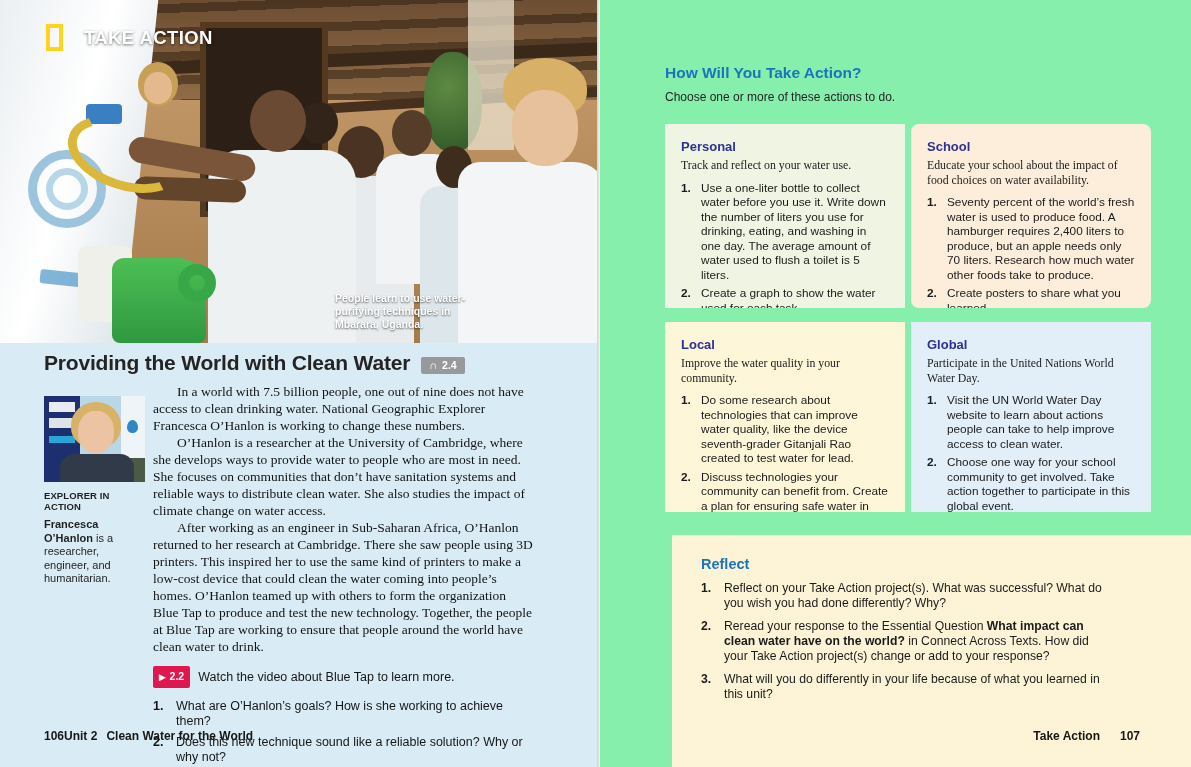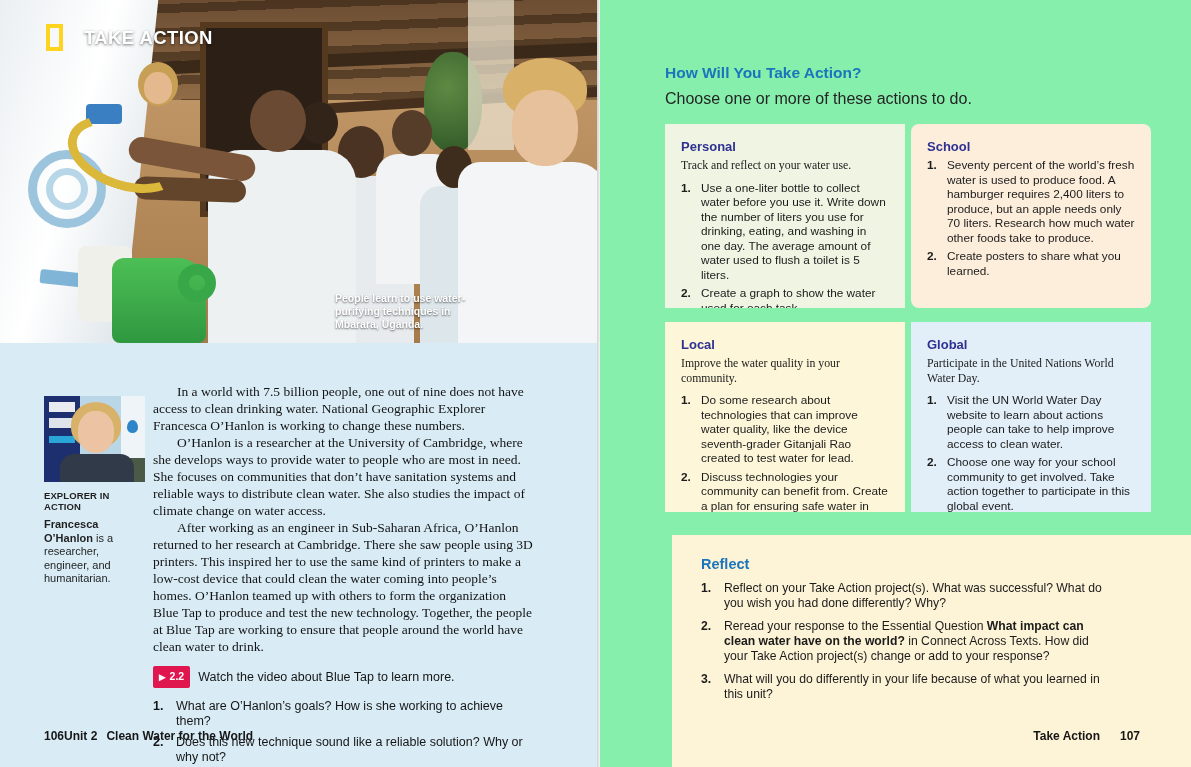--- a/index.html
+++ b/index.html
@@ -102,21 +102,21 @@
   .footer-l .pn { }
   .footer-l .unit { margin-right:9px; }
 
   
   .gutter { position:absolute; left:597px; top:0; width:4px; height:767px;
             background:linear-gradient(90deg, rgba(0,0,0,.18), rgba(0,0,0,0)); }
 
   
   .page-right { position:absolute; left:600px; top:0; width:591px; height:767px; background:#86efac; }
   .rp-heading { position:absolute; top:64px; left:65px; margin:0; font-size:15.5px; font-weight:700; color:#1b75bc; }
-  .rp-sub { position:absolute; top:90px; left:65px; margin:0; font-size:16px; color:#242424; }
+  .rp-sub { position:absolute; top:90px; left:65px; margin:0; font-size:12px; color:#242424; }
 
   .boxes { position:absolute; top:124px; left:65px; width:486px; display:grid;
            grid-template-columns:240px 240px; grid-template-rows:184px 190px; column-gap:6px; row-gap:14px; }
   .box { padding:15px 16px 10px; overflow:hidden; }
   .box-personal { background:#f0f4e3; }
   .box-school   { background:#fdeedc;border-radius:8px; }
   .box-local    { background:#fdf6d8; }
   .box-global   { background:#e2eff8; }
   .box h3 { margin:0 0 4px; font-size:13px; font-weight:700; color:#2e3192; }
   .box .intro { font-size:11.8px; line-height:14.5px; color:#1b1b1b; margin-bottom:8px;font-family:Liberation Serif, serif; }
@@ -174,20 +174,27 @@
       <div class="ph-jug-green"></div>
       <div class="ph-jug-handle"></div>
 
       <div class="kicker-row">
         <span class="ng-logo"></span>
         <span class="kicker">TAKE ACTION</span>
       </div>
       <div class="photo-caption">People learn to use water-purifying techniques in Mbarara, Uganda.</div>
     </div>
 
+    <div class="title-row">
+      <h1 class="article-title">Providing the World with Clean Water</h1>
+      <span class="audio-badge">
+        <span class="headphones-glyph">∩</span>
+        <span>2.4</span>
+      </span>
+    </div>
 
     <aside class="explorer">
       <div class="exp-photo">
         <div class="ex-banner"></div>
         <div class="ex-bar1"></div>
         <div class="ex-bar2"></div>
         <div class="ex-bar3"></div>
         <div class="ex-rbanner"></div>
         <div class="ex-drop"></div>
         <div class="ex-photo-ground"></div>
@@ -248,20 +255,21 @@
         </div>
         <div class="li">
           <span class="n">2.</span>
           <span>Create a graph to show the water used for each task.</span>
         </div>
 
       </div>
 
       <div class="box box-school">
         <h3>School</h3>
+        <div class="intro">Educate your school about the impact of food choices on water availability.</div>
         <div class="li">
           <span class="n">1.</span>
           <span>Seventy percent of the world’s fresh water is used to produce food. A hamburger requires 2,400 liters to produce, but an apple needs only 70 liters. Research how much water other foods take to produce.</span>
         </div>
         <div class="li">
           <span class="n">2.</span>
           <span>Create posters to share what you learned.</span>
         </div>
       </div>
 

